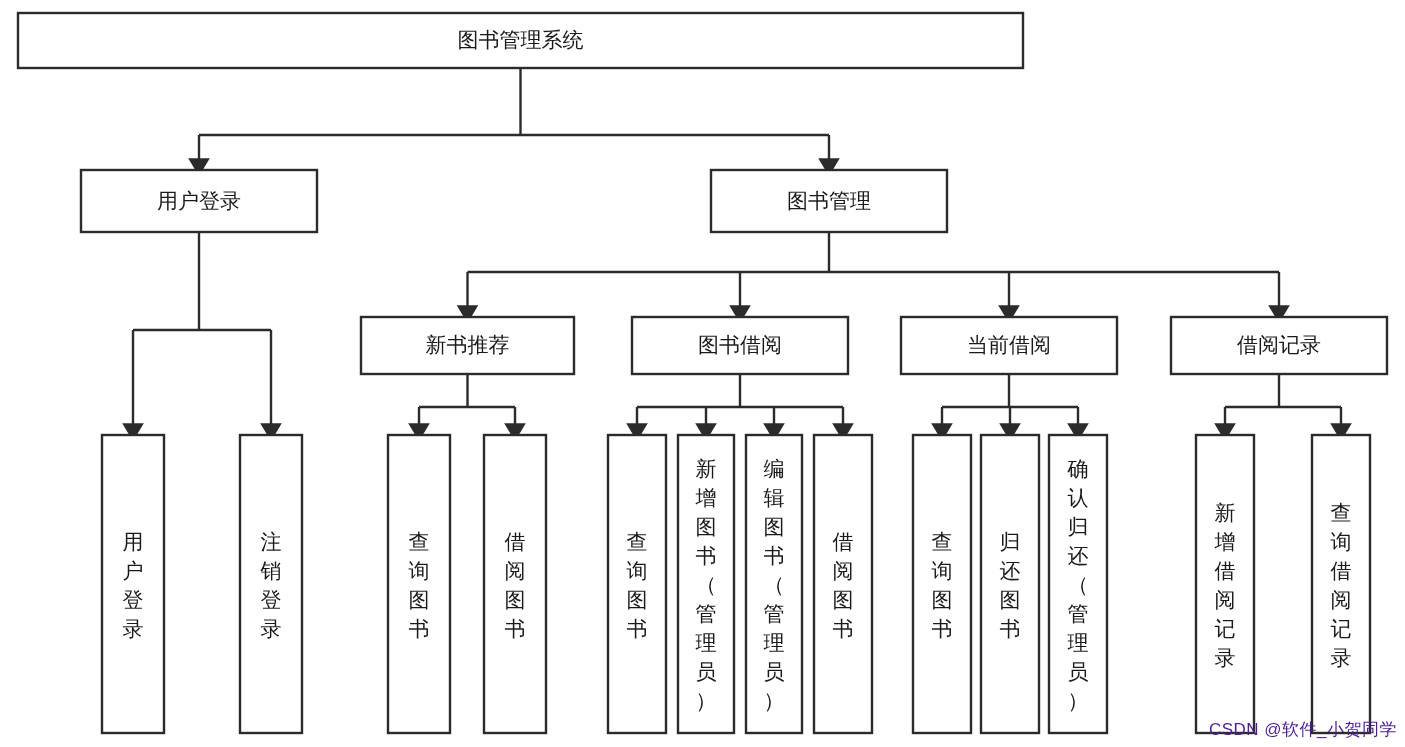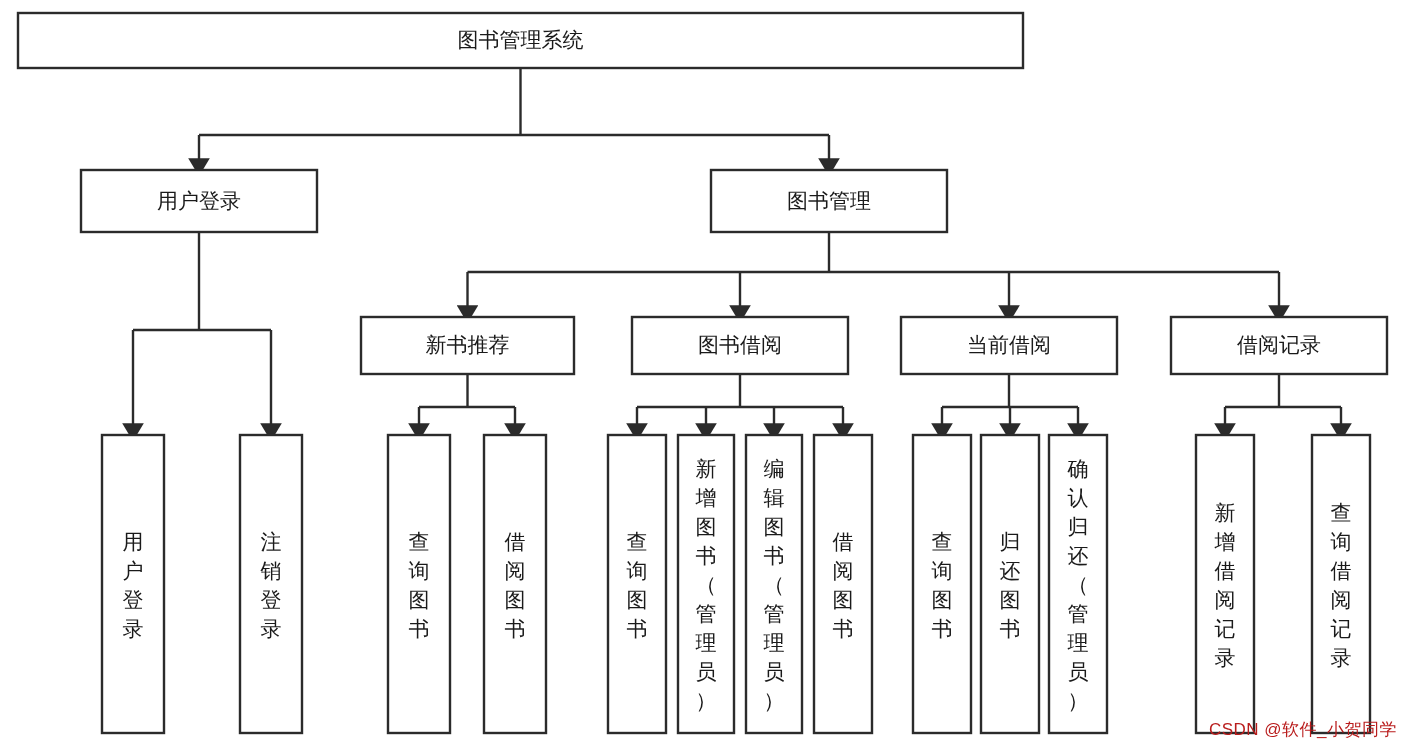--- a/index.html
+++ b/index.html
@@ -48,21 +48,21 @@
     fill: #1a1a1a;
     font-size: 21px;
     text-anchor: middle;
   }
   .watermark {
     position: absolute;
     right: 8px;
     bottom: 6px;
     font-family: "Liberation Sans", "DejaVu Sans", sans-serif;
     font-size: 17px;
-    color: #b91c1c;
+    color: #4c1d95;
     letter-spacing: 0.5px;
     white-space: nowrap;
     pointer-events: none;
     margin-top: 19px;
   }
 </style>
 </head>
 <body>
 
 <div id="diagram-root">

